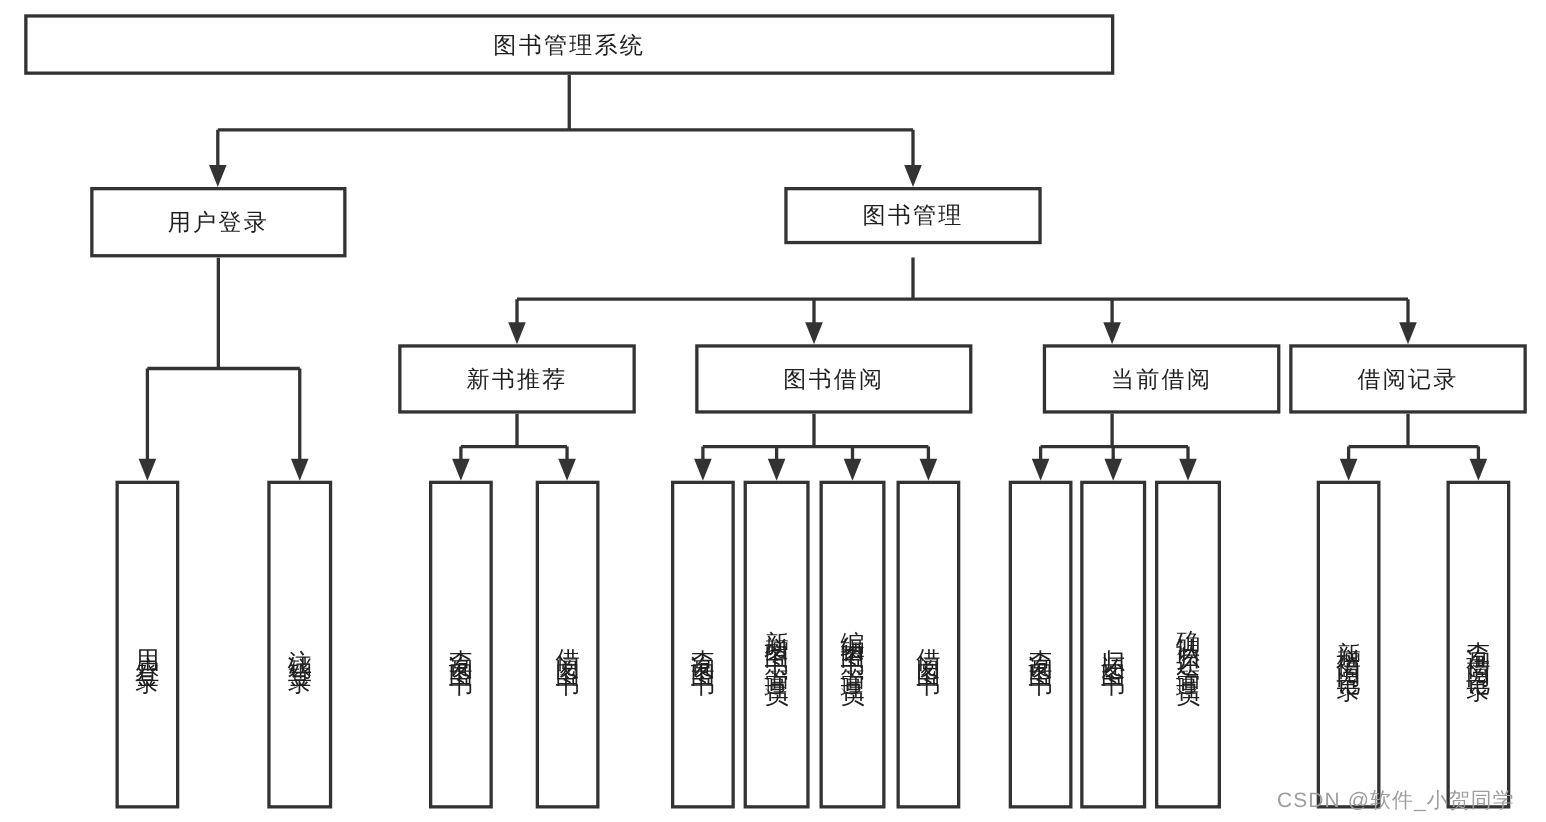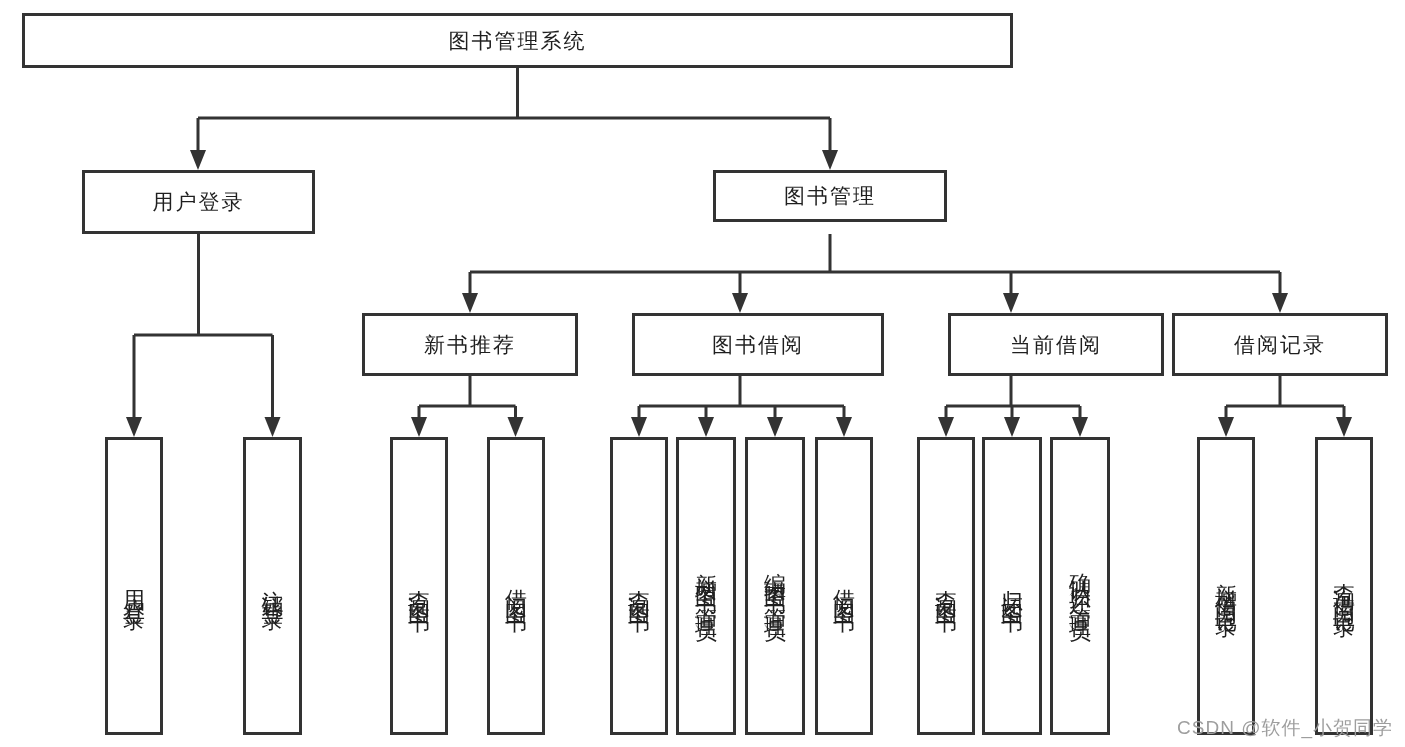--- a/index.html
+++ b/index.html
@@ -42,21 +42,21 @@
   }
   .vbox span {
     writing-mode: vertical-rl;
     text-orientation: mixed;
     font-size: 22px;
     letter-spacing: 7px;
     line-height: 1;
   }
   .watermark {
     position: absolute;
-    right: 12px;
+    right: 28px;
     bottom: 6px;
     font-size: 19px;
     color: #9e9e9e;
     letter-spacing: 1px;
     white-space: nowrap;
   }
 </style>
 </head>
 <body>
 

